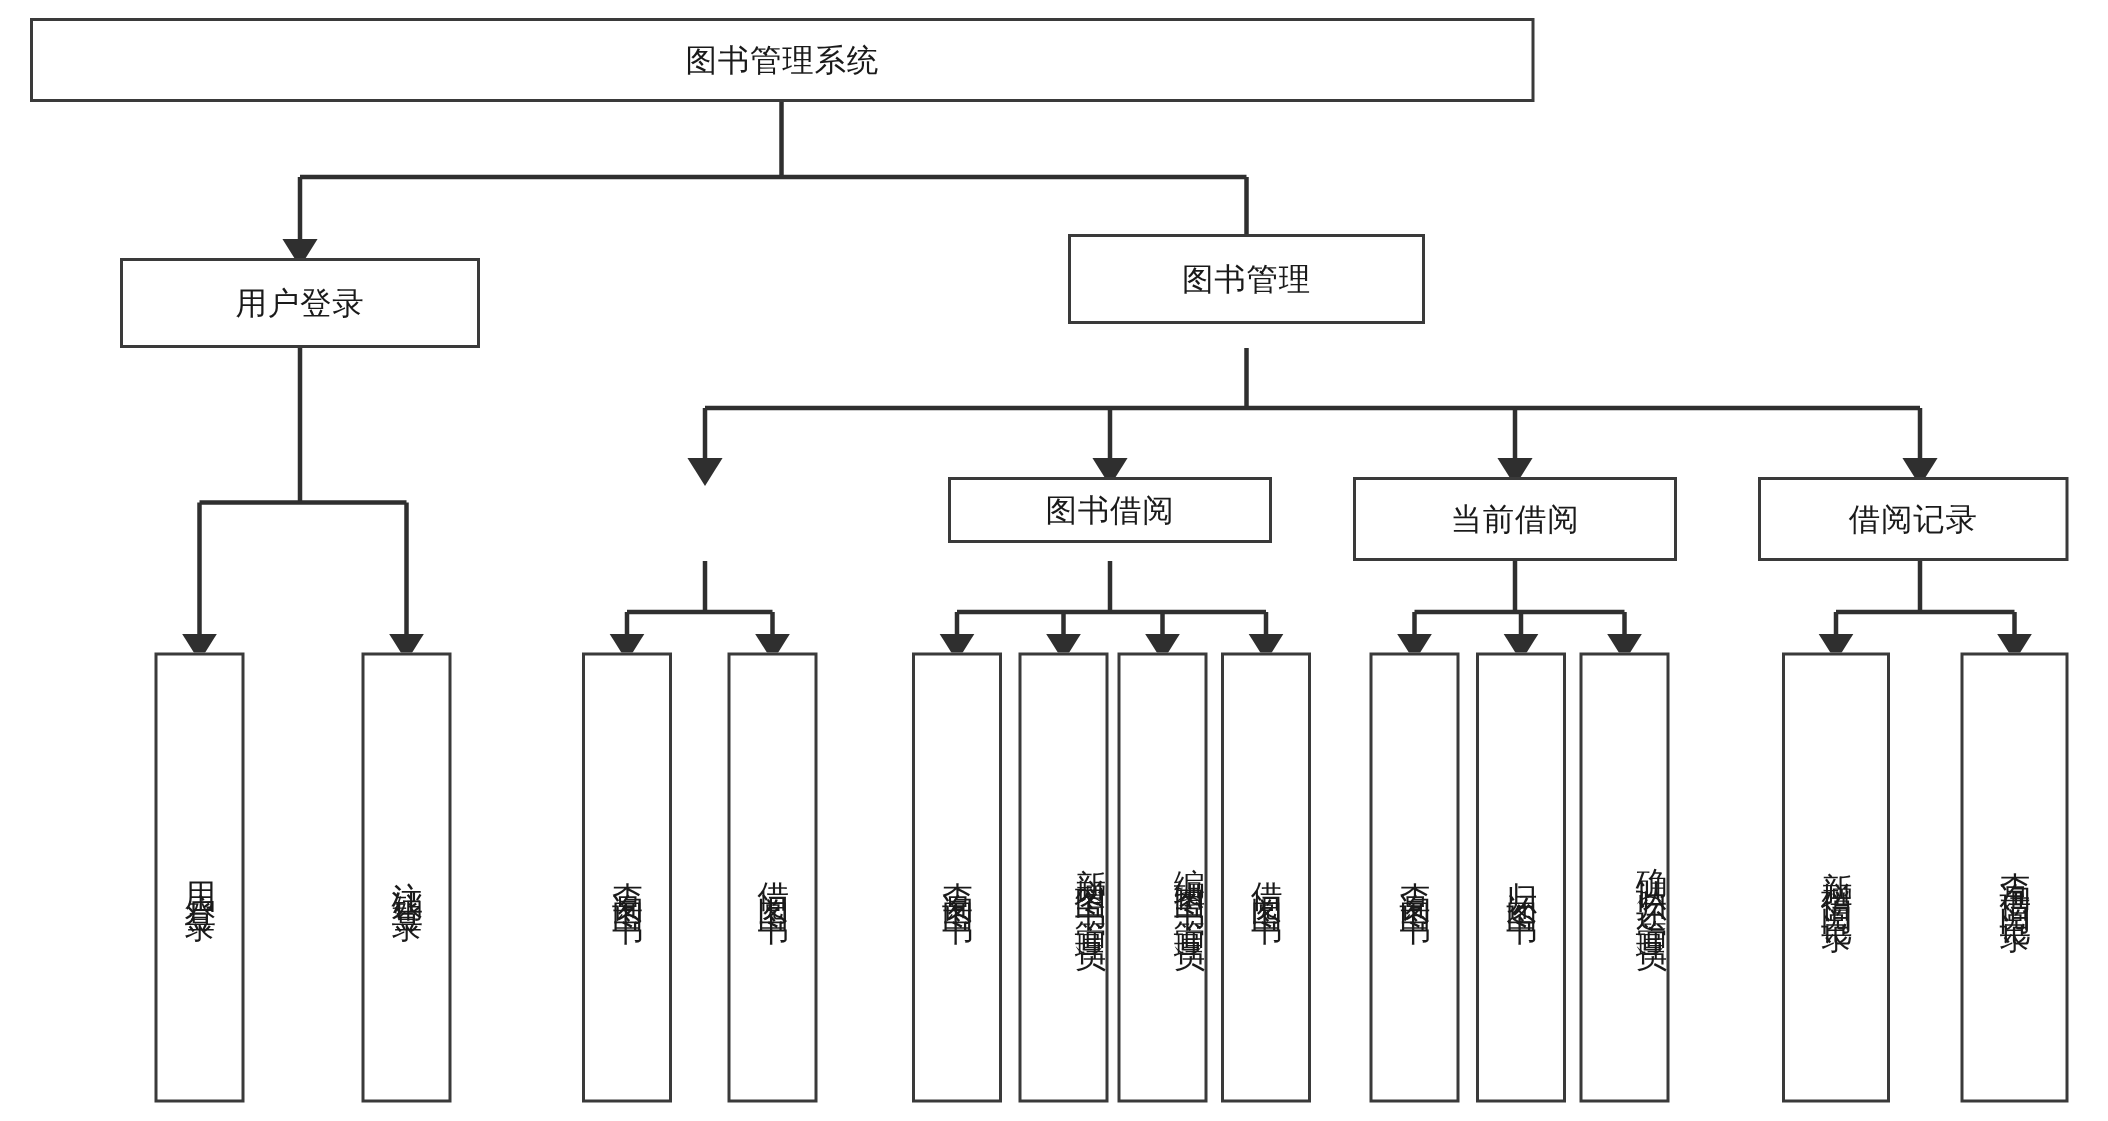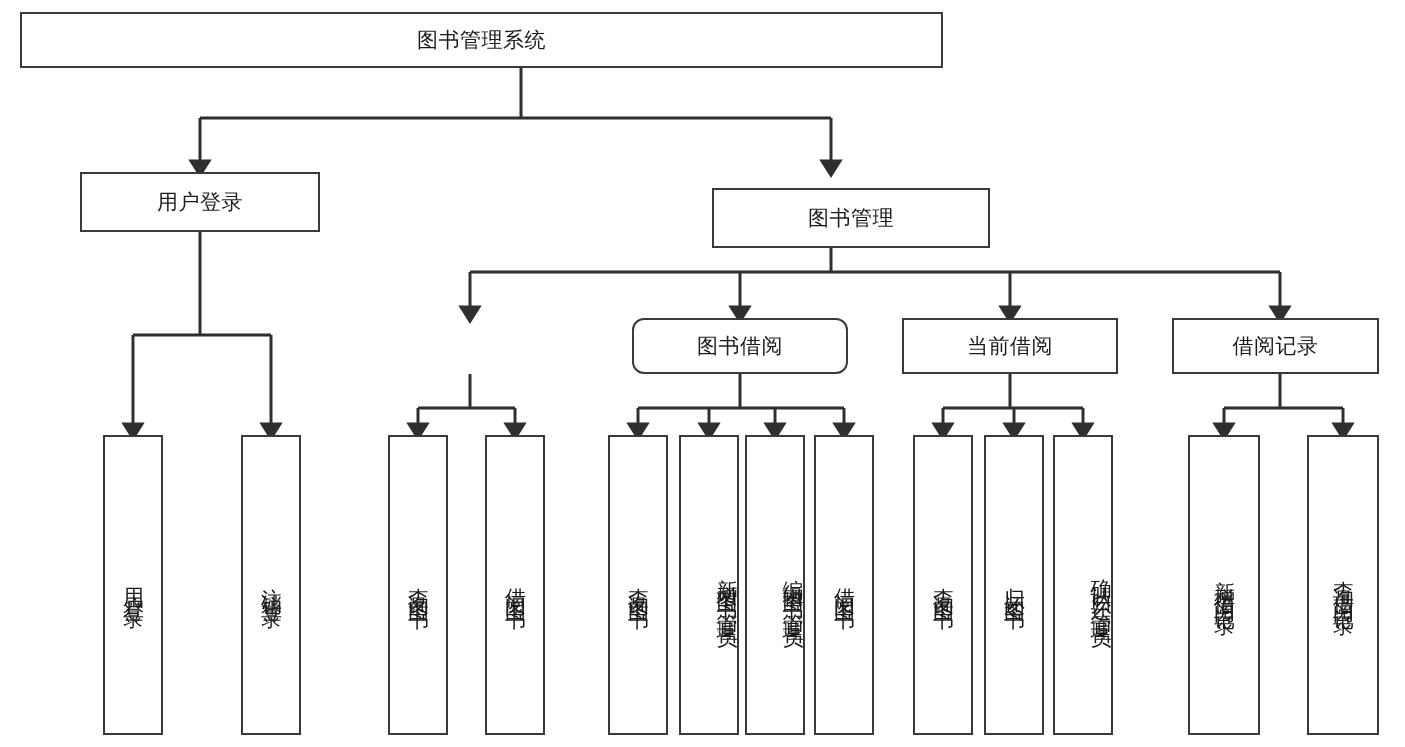--- a/index.html
+++ b/index.html
@@ -112,26 +112,26 @@
       <path d="M1014,408 L1014,426" marker-end="url(#arrowhead)"></path>
       <path d="M1083,408 L1083,426" marker-end="url(#arrowhead)"></path>
 
       <path d="M1280,374 L1280,408"></path>
       <path d="M1224,408 L1343,408"></path>
       <path d="M1224,408 L1224,426" marker-end="url(#arrowhead)"></path>
       <path d="M1343,408 L1343,426" marker-end="url(#arrowhead)"></path>
     </g>
   </svg>
 
-  <div class="node node-h" style="left:20px; top:12px; width:923px; height:56px;">图书管理系统</div>
+  <div class="node node-h" style="left:20px; top:12px; width:1003px; height:56px;">图书管理系统</div>
 
   <div class="node node-h" style="left:80px; top:172px; width:240px; height:60px;">用户登录</div>
-  <div class="node node-h" style="left:712px; top:188px; width:278px; height:60px;">图书管理</div>
+  <div class="node node-h" style="left:712px; top:156px; width:238px; height:60px;">图书管理</div>
 
-  <div class="node node-h" style="left:632px; top:318px; width:216px; height:56px;border-radius:12px;">图书借阅</div>
+  <div class="node node-h" style="left:632px; top:318px; width:216px; height:44px;">图书借阅</div>
   <div class="node node-h" style="left:902px; top:318px; width:216px; height:56px;font-family:Liberation Serif, serif;">当前借阅</div>
   <div class="node node-h" style="left:1172px; top:318px; width:207px; height:56px;">借阅记录</div>
 
   <div class="node node-v centered" style="left:103px; top:435px; width:60px; height:300px;">用户登录</div>
   <div class="node node-v centered" style="left:241px; top:435px; width:60px; height:300px;">注销登录</div>
 
   <div class="node node-v centered" style="left:388px; top:435px; width:60px; height:300px;">查询图书</div>
   <div class="node node-v centered" style="left:485px; top:435px; width:60px; height:300px;">借阅图书</div>
 
   <div class="node node-v centered" style="left:608px; top:435px; width:60px; height:300px;">查询图书</div>

